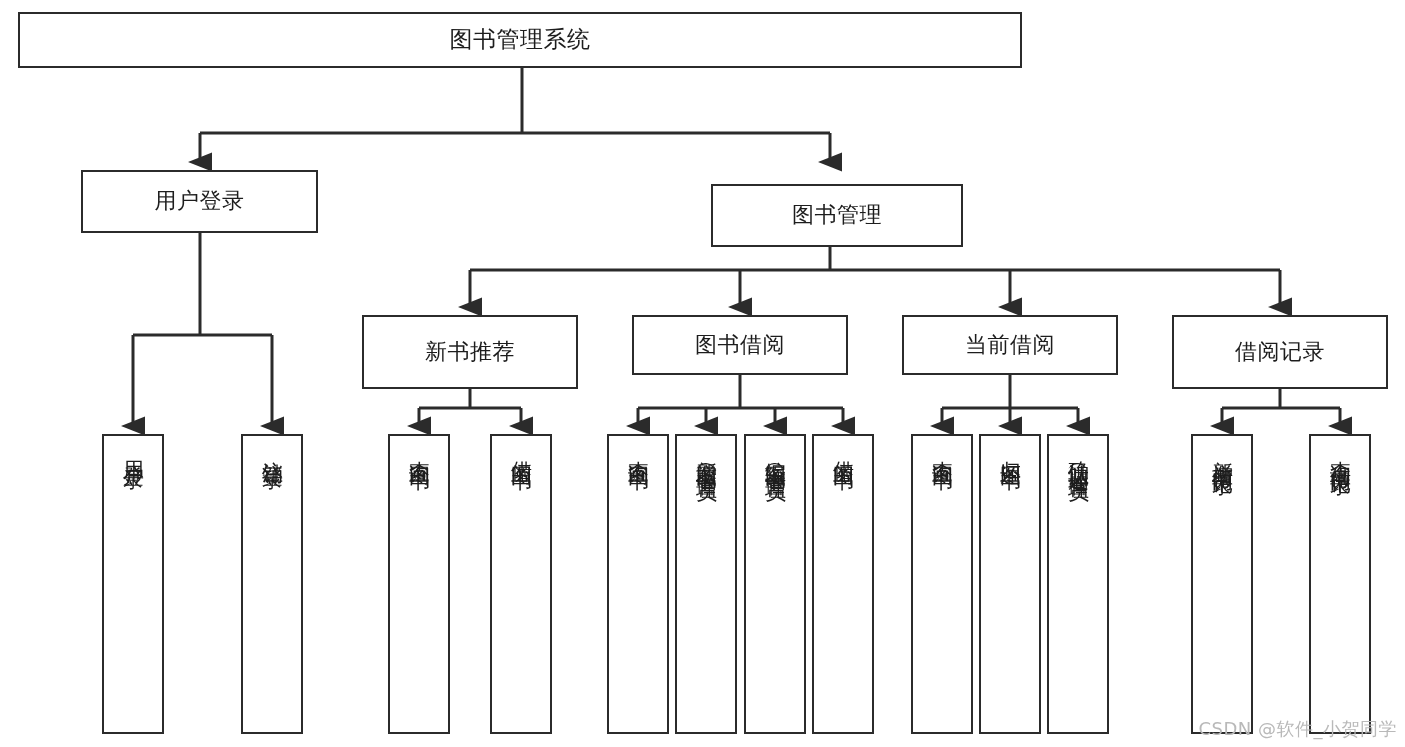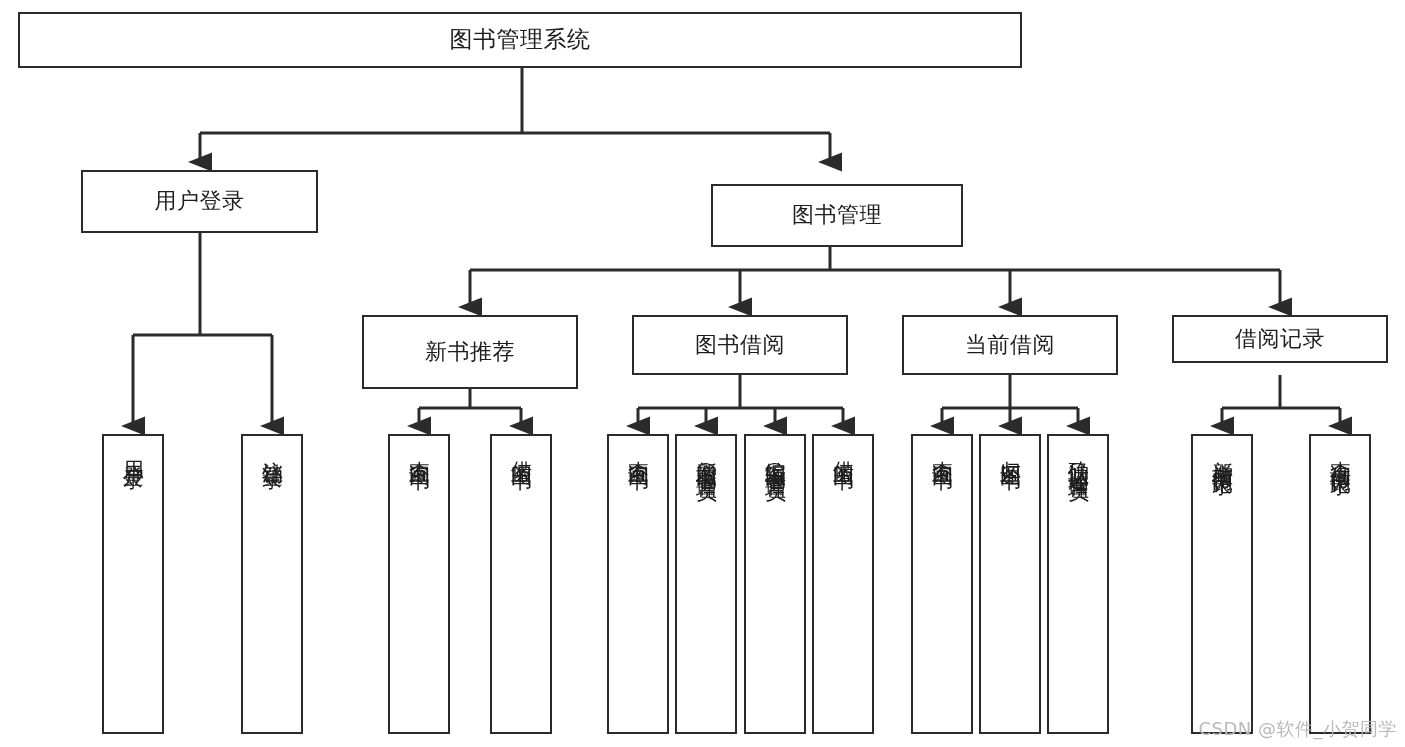--- a/index.html
+++ b/index.html
@@ -135,21 +135,21 @@
 
   <div class="node horiz" style="left:362px;top:315px;width:216px;height:74px;">
     <span>新书推荐</span>
   </div>
   <div class="node horiz" style="left:632px;top:315px;width:216px;height:60px;text-align:right;">
     <span>图书借阅</span>
   </div>
   <div class="node horiz" style="left:902px;top:315px;width:216px;height:60px;">
     <span>当前借阅</span>
   </div>
-  <div class="node horiz" style="left:1172px;top:315px;width:216px;height:48px;">
+  <div class="node horiz" style="left:1172px;top:315px;width:216px;height:74px;">
     <span>借阅记录</span>
   </div>
 
   <div class="node leaf" style="left:102px;top:434px;width:62px;height:300px;">
     <span class="vtext">用户登录</span>
   </div>
   <div class="node leaf" style="left:241px;top:434px;width:62px;height:300px;">
     <span class="vtext">注销登录</span>
   </div>
 

